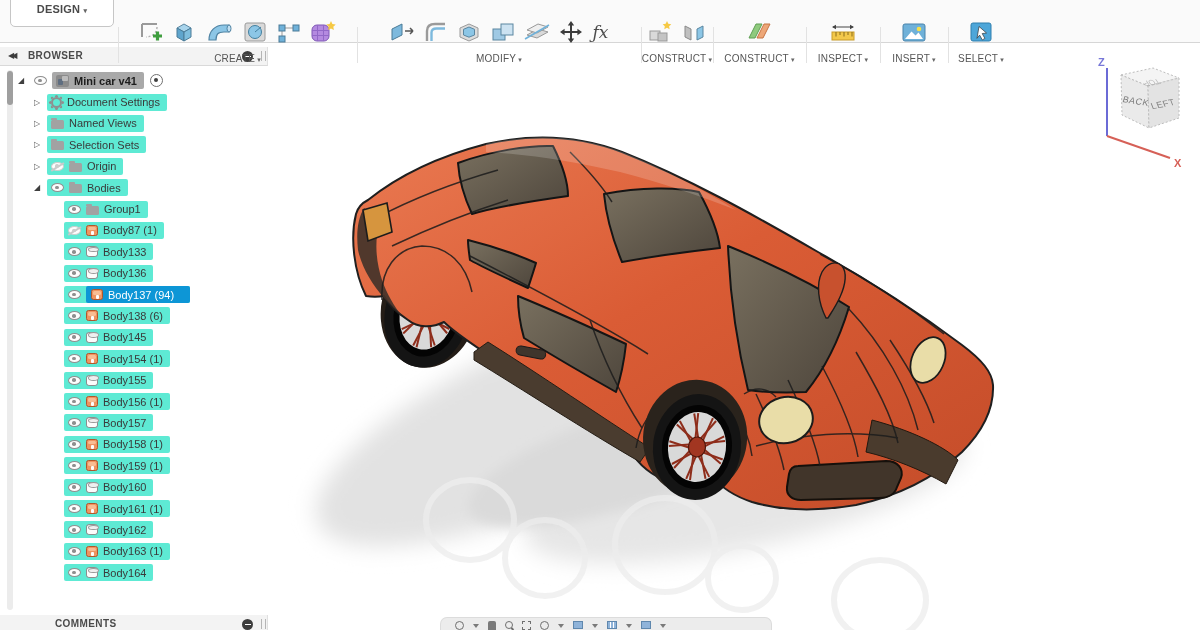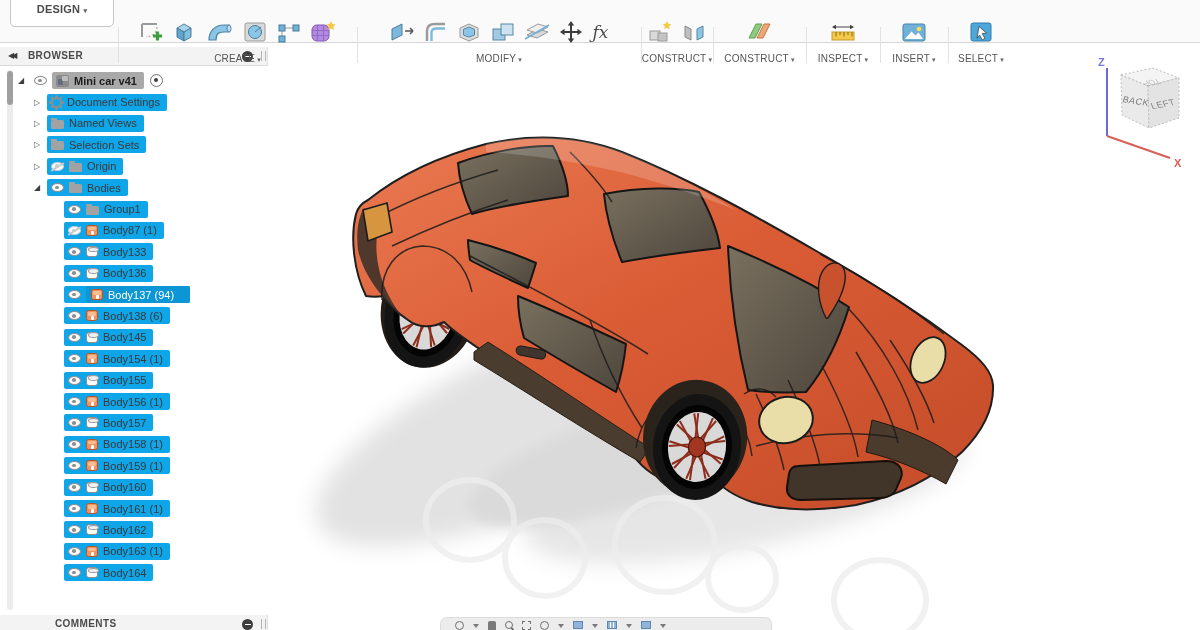--- a/index.html
+++ b/index.html
@@ -32,21 +32,21 @@
   .vscroll{position:absolute;left:7px;top:70px;width:6px;height:540px;background:#ececec;border-radius:3px;z-index:21;}
   .vscroll .thumb{position:absolute;left:0;top:1px;width:6px;height:34px;background:#9f9f9f;border-radius:3px;}
 
   #tree{position:absolute;left:0;top:70px;width:268px;z-index:20;}
   .trow{height:21.4px;display:flex;align-items:center;font-size:11px;color:#3a3a3a;}
   .trow.root{padding-left:18px;}
   .trow.lvl1{padding-left:34px;}
   .trow.lvl2{padding-left:64px;}
   .arrow{width:13px;color:#5a5a5a;font-size:8px;flex:0 0 13px;}
   .arrow.exp{font-size:8px;color:#3f3f3f;}
-  .pill{display:inline-flex;align-items:center;gap:5px;background:#0ea5e9;border-radius:2px;padding:1px 7px 1px 4px;height:17px;box-sizing:border-box;}
+  .pill{display:inline-flex;align-items:center;gap:5px;background:#5eead4;border-radius:2px;padding:1px 7px 1px 4px;height:17px;box-sizing:border-box;}
   .inner{display:inline-flex;align-items:center;gap:5px;border-radius:2px;padding:0 4px;margin:0 -4px;height:17px;}
   .inner.sel{background:#0d96d6;color:#fff;margin:0 -7px 0 0;padding:0 16px 0 5px;}
   .rootpill{background:#a9a9a9;}
   .rootpill .lbl{font-weight:bold;color:#1d1d1d;}
   .eye{position:relative;width:13px;height:9px;border:1.3px solid #8f8f8f;border-radius:50%;box-sizing:border-box;flex:0 0 13px;background:#fdfdfd;}
   .eye::after{content:"";position:absolute;left:3.2px;top:1.6px;width:3.6px;height:3.6px;border-radius:50%;background:#8f8f8f;}
   .eye.off{border-color:#cccccc;}
   .eye.off::after{background:#cccccc;}
   .eye.off::before{content:"";position:absolute;left:-2px;top:3px;width:15px;height:1.6px;background:#c9c9c9;transform:rotate(-32deg);}
   .reye{margin-right:5px;margin-left:3px;}

